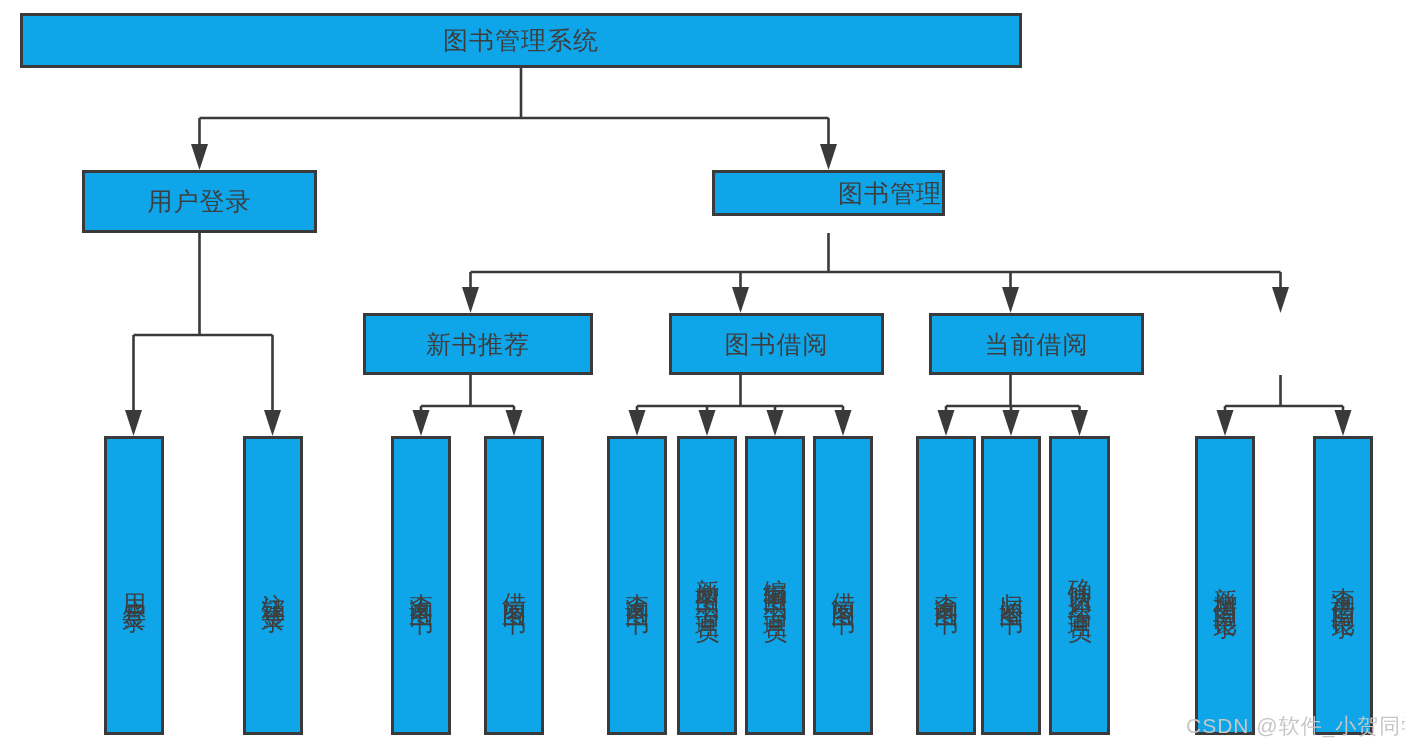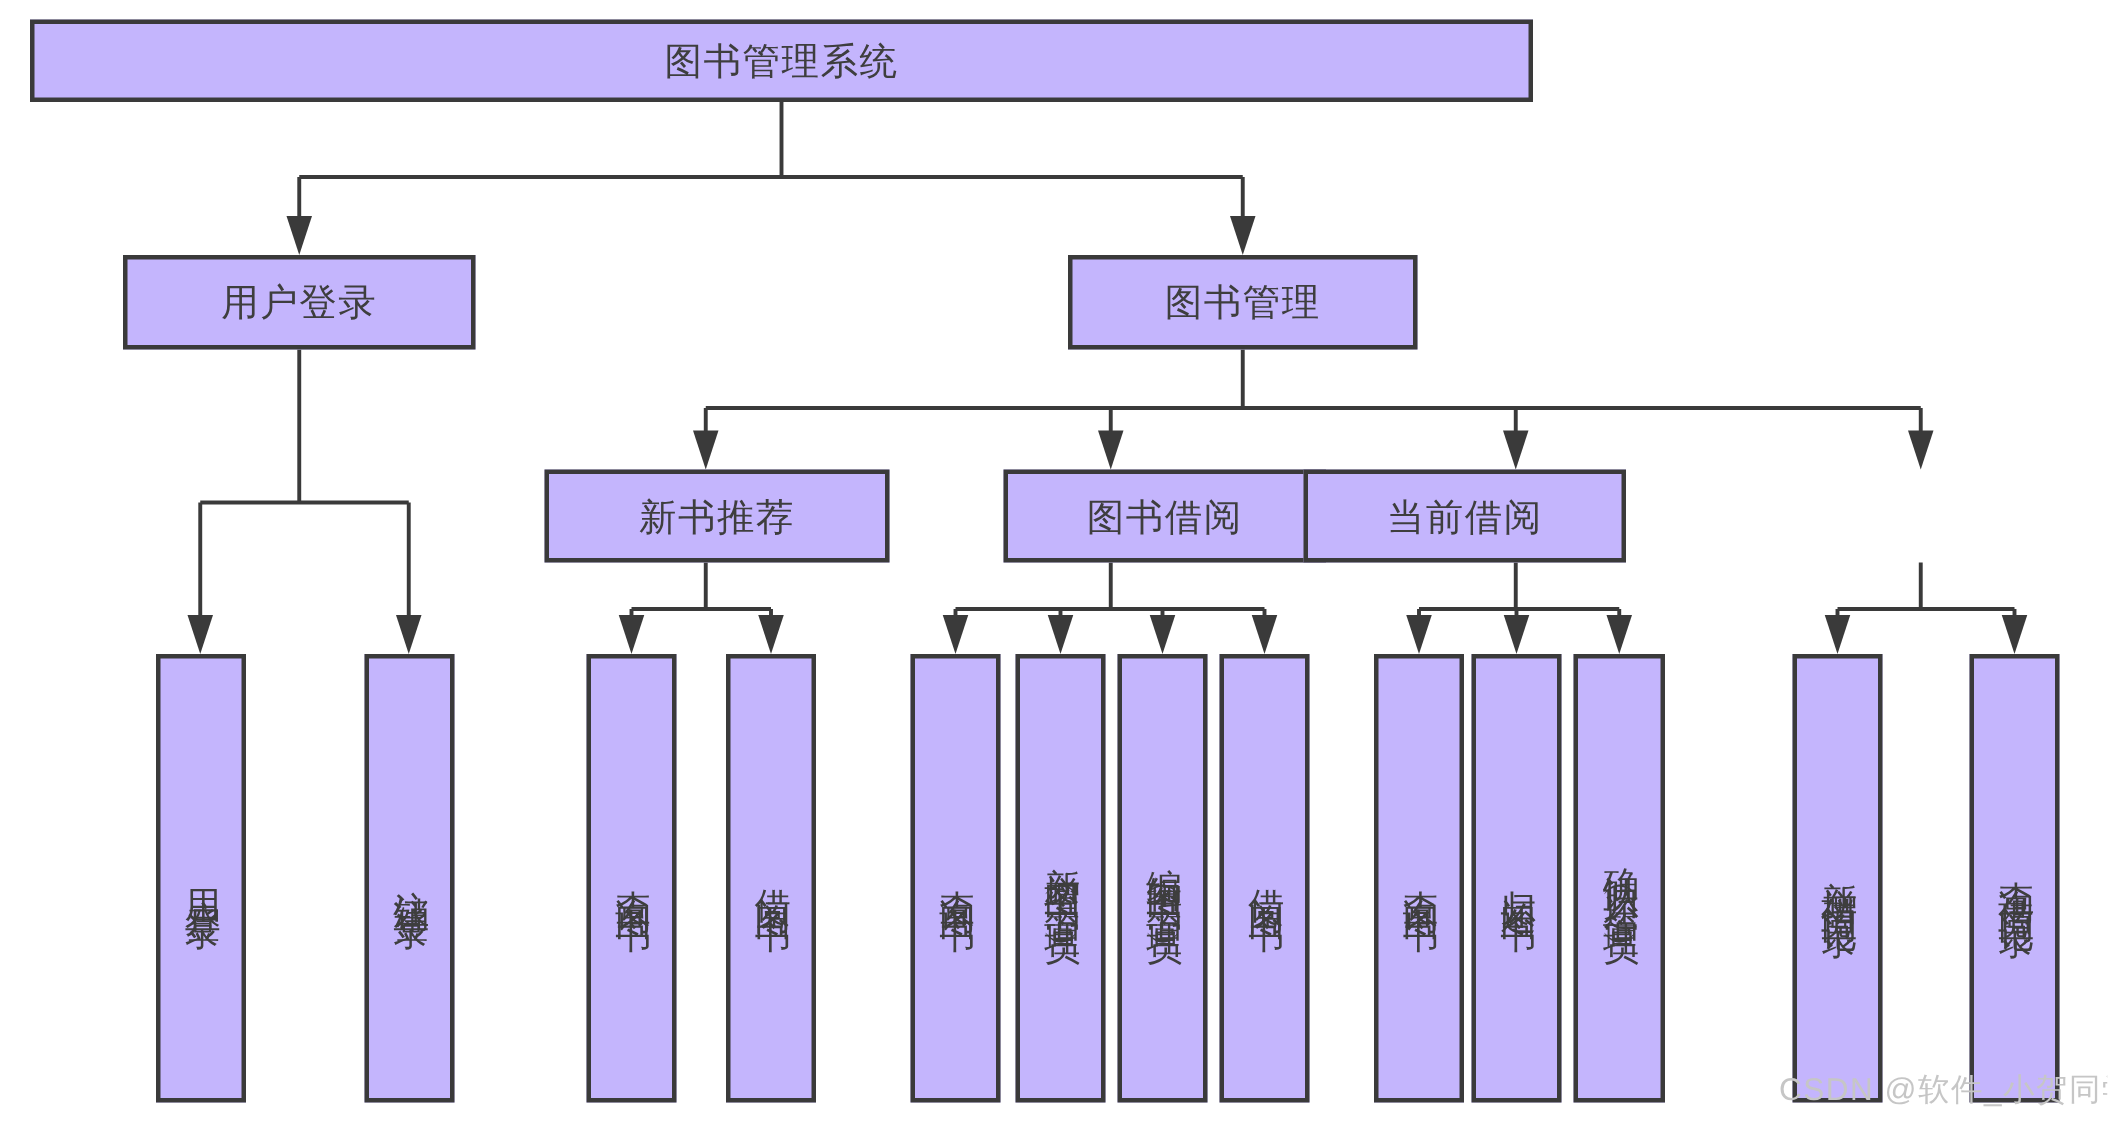--- a/index.html
+++ b/index.html
@@ -8,21 +8,21 @@
     width:1405px;height:747px;
     background:#ffffff;
     font-family:"Liberation Sans", sans-serif;
     overflow:hidden;
   }
   .canvas svg{position:absolute;left:0;top:0;}
   .node{
     position:absolute;
     box-sizing:border-box;
     border:3px solid #3a3a3a;
-    background:#c4b5fd;
+    background:#0ea5e9;
     display:flex;align-items:center;justify-content:center;
     color:#3e3e3e;
   }
   .h-label{font-size:25px;letter-spacing:1px;white-space:nowrap;}
   .leaf .v-label{
     writing-mode:vertical-rl;
     text-orientation:mixed;
     font-size:24px;
     letter-spacing:6px;
     line-height:1.1;
@@ -82,31 +82,31 @@
     </g>
   </svg>
 
   <div class="node" style="left:20px;top:13px;width:1002px;height:55px;">
     <span class="h-label">图书管理系统</span>
   </div>
 
   <div class="node" style="left:82px;top:170px;width:235px;height:63px;">
     <span class="h-label">用户登录</span>
   </div>
-  <div class="node" style="left:712px;top:170px;width:233px;height:63px;">
+  <div class="node" style="left:712px;top:170px;width:233px;height:46px;justify-content:flex-end;">
     <span class="h-label">图书管理</span>
   </div>
 
   <div class="node" style="left:363px;top:313px;width:230px;height:62px;">
     <span class="h-label">新书推荐</span>
   </div>
   <div class="node" style="left:633px;top:313px;width:215px;height:62px;margin-left:36px;">
     <span class="h-label">图书借阅</span>
   </div>
-  <div class="node" style="left:869px;top:313px;width:215px;height:62px;">
+  <div class="node" style="left:929px;top:313px;width:215px;height:62px;">
     <span class="h-label">当前借阅</span>
   </div>
 
   <div class="node leaf" style="left:104px;top:436px;width:60px;height:299px;">
     <span class="v-label">用户登录</span>
   </div>
   <div class="node leaf" style="left:243px;top:436px;width:60px;height:299px;">
     <span class="v-label">注销登录</span>
   </div>
 

